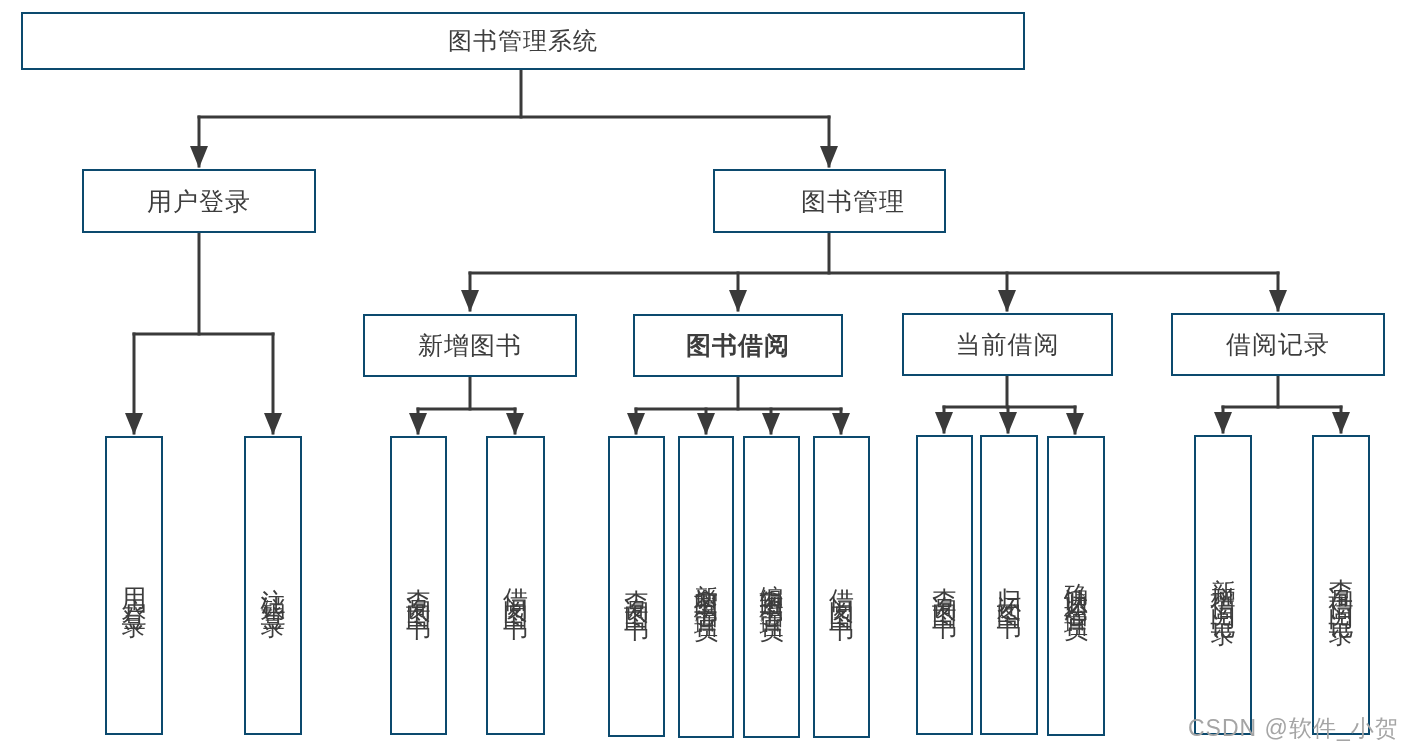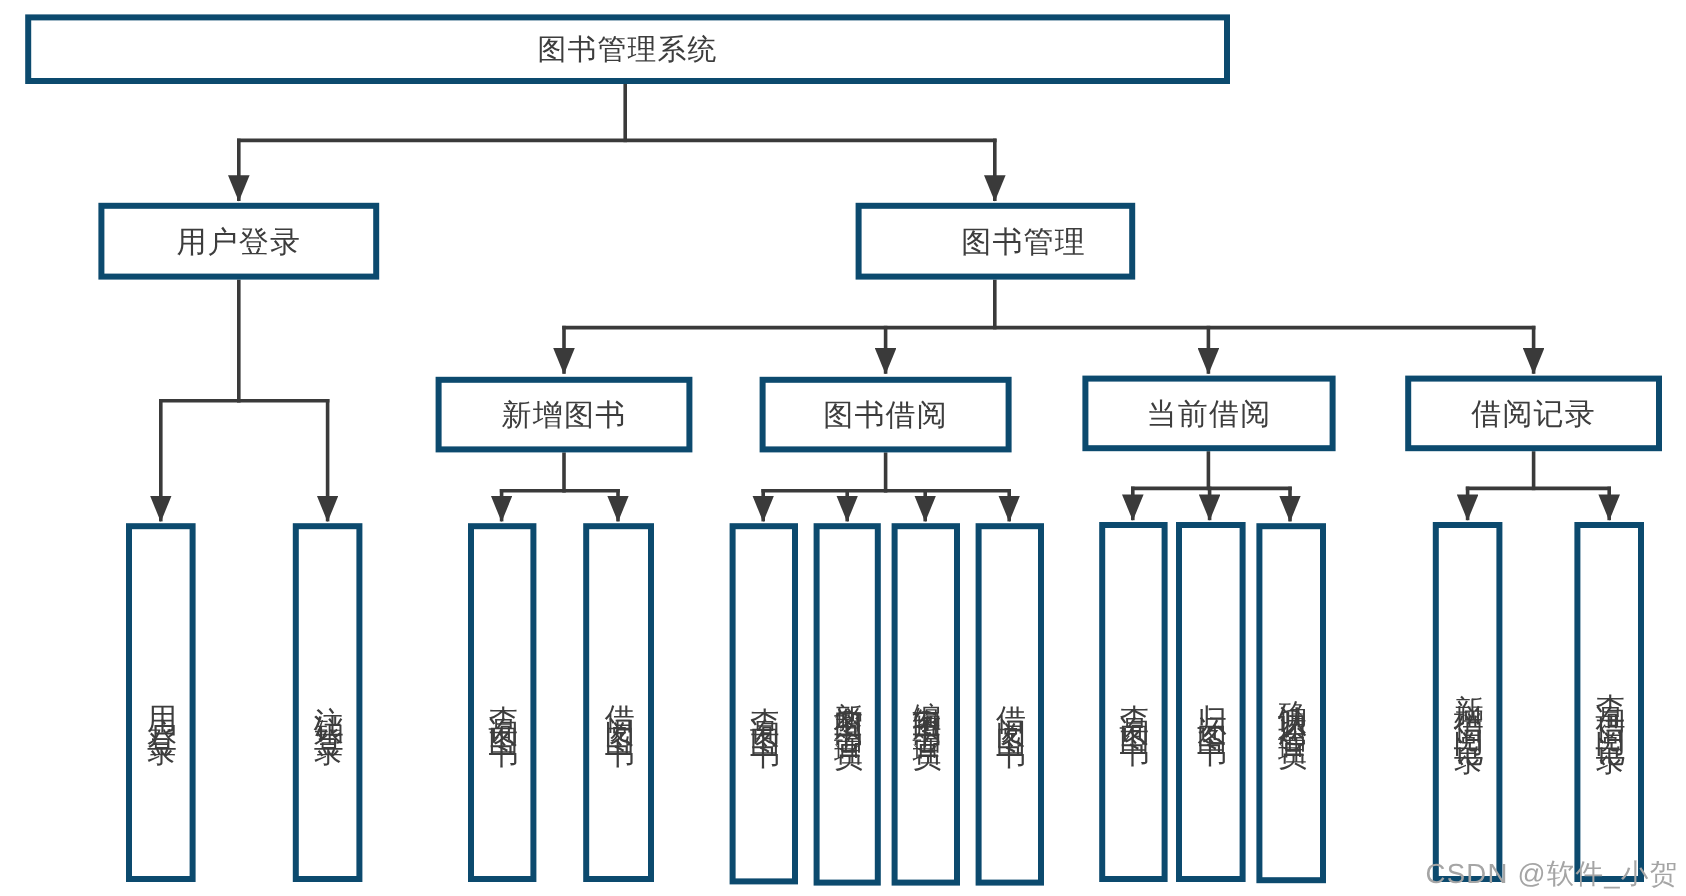--- a/index.html
+++ b/index.html
@@ -5,36 +5,36 @@
   html,body{margin:0;padding:0;background:#ffffff;}
   #stage{
     position:relative;width:1405px;height:747px;overflow:hidden;
     background:#ffffff;
     font-family:"Liberation Sans","DejaVu Sans",sans-serif;
     color:#333333;
   }
   #wires{position:absolute;left:0;top:0;width:1405px;height:747px;}
   .box{
     position:absolute;box-sizing:border-box;
-    border:5px solid #0c4a6e;background:#ffffff;
+    border:2px solid #0c4a6e;background:#ffffff;
     display:flex;align-items:center;justify-content:center;
     font-size:25px;color:#3d3d3d;white-space:nowrap;
   }
   .hbox{letter-spacing:1px;}
   .vbox{
     writing-mode:vertical-rl;text-orientation:mixed;
     letter-spacing:9px;font-size:25px;line-height:1;
   }
   .vbox.long{letter-spacing:5px;font-size:24px;}
   
   #n-root   {left:21px;  top:12px;  width:1004px;height:58px;font-size:24px;}
   #n-login  {left:82px;  top:169px; width:234px; height:64px;}
   #n-mgmt   {left:713px; top:169px; width:233px; height:64px;padding-left:47px;}
   #n-newrec {left:363px; top:314px; width:214px; height:63px;}
-  #n-bborrow{left:633px; top:314px; width:210px; height:63px;}
+  #n-bborrow{left:633px; top:314px; width:210px; height:63px;font-weight:bold;}
   #n-cborrow{left:902px; top:313px; width:211px; height:63px;}
   #n-brecord{left:1171px;top:313px; width:214px; height:63px;}
   #n-login-v{left:105px; top:436px; width:58px;  height:299px;}
   #n-logout {left:244px; top:436px; width:58px;  height:299px;}
   #n-nb-q   {left:390px; top:436px; width:57px;  height:299px;}
   #n-nb-b   {left:486px; top:436px; width:59px;  height:299px;}
   #n-bb-q   {left:608px; top:436px; width:57px;  height:301px;}
   #n-bb-a   {left:678px; top:436px; width:56px;  height:302px;}
   #n-bb-e   {left:743px; top:436px; width:57px;  height:302px;}
   #n-bb-b   {left:813px; top:436px; width:57px;  height:302px;}

